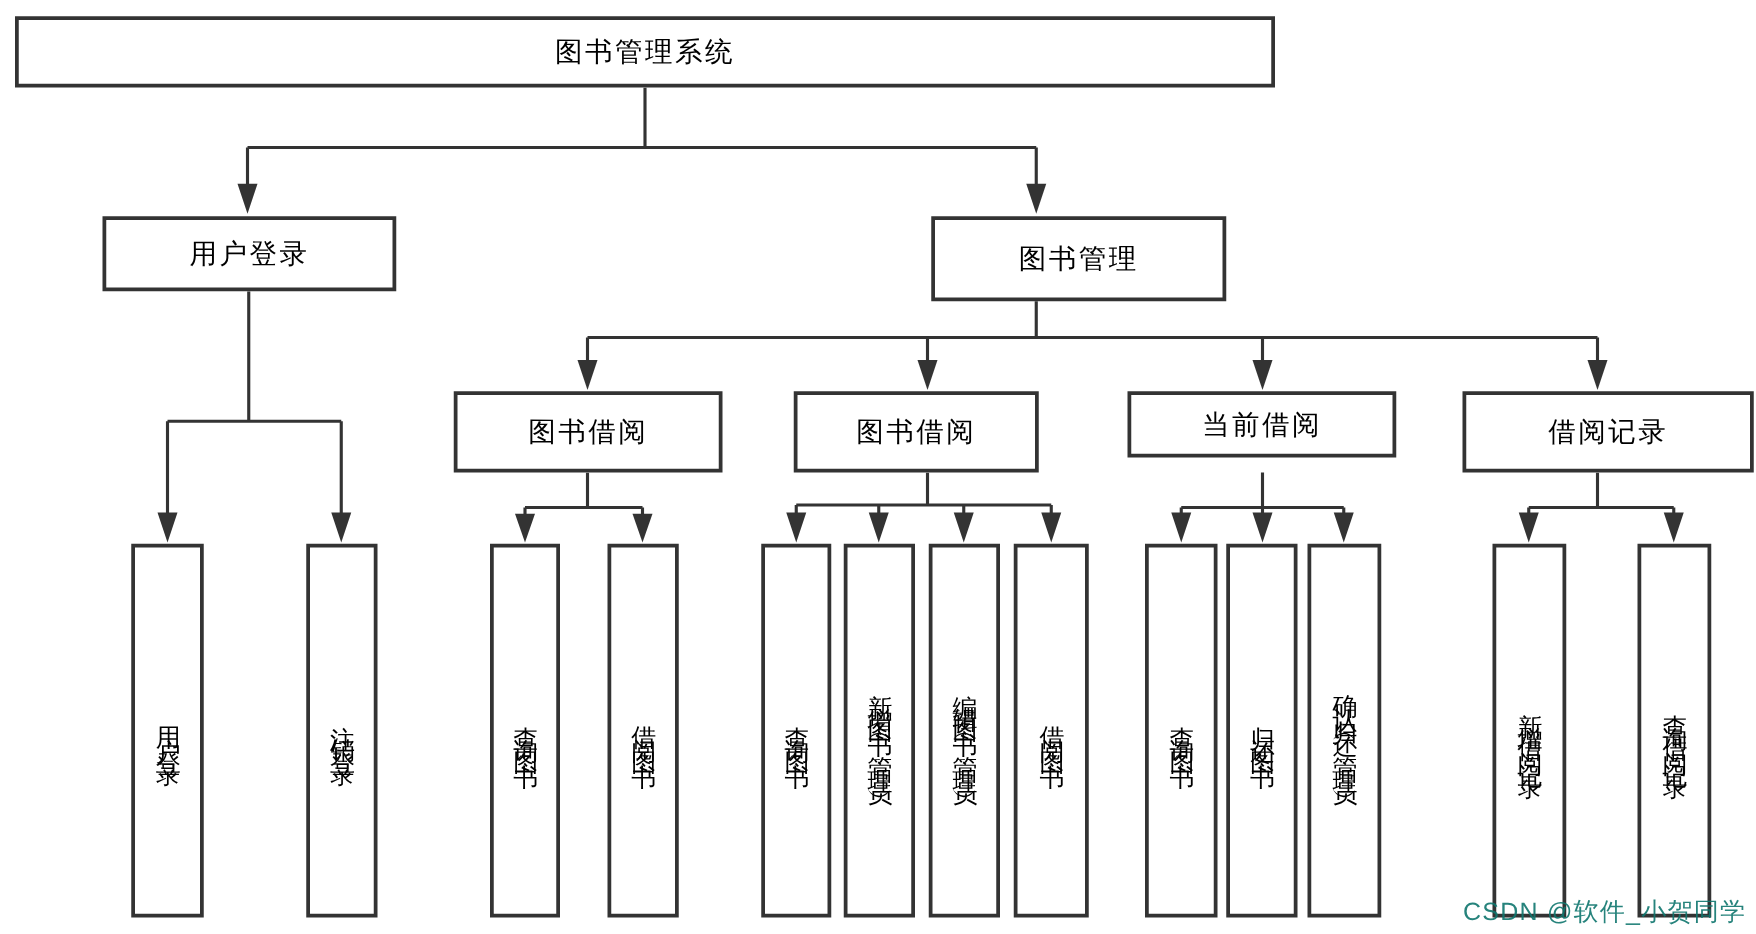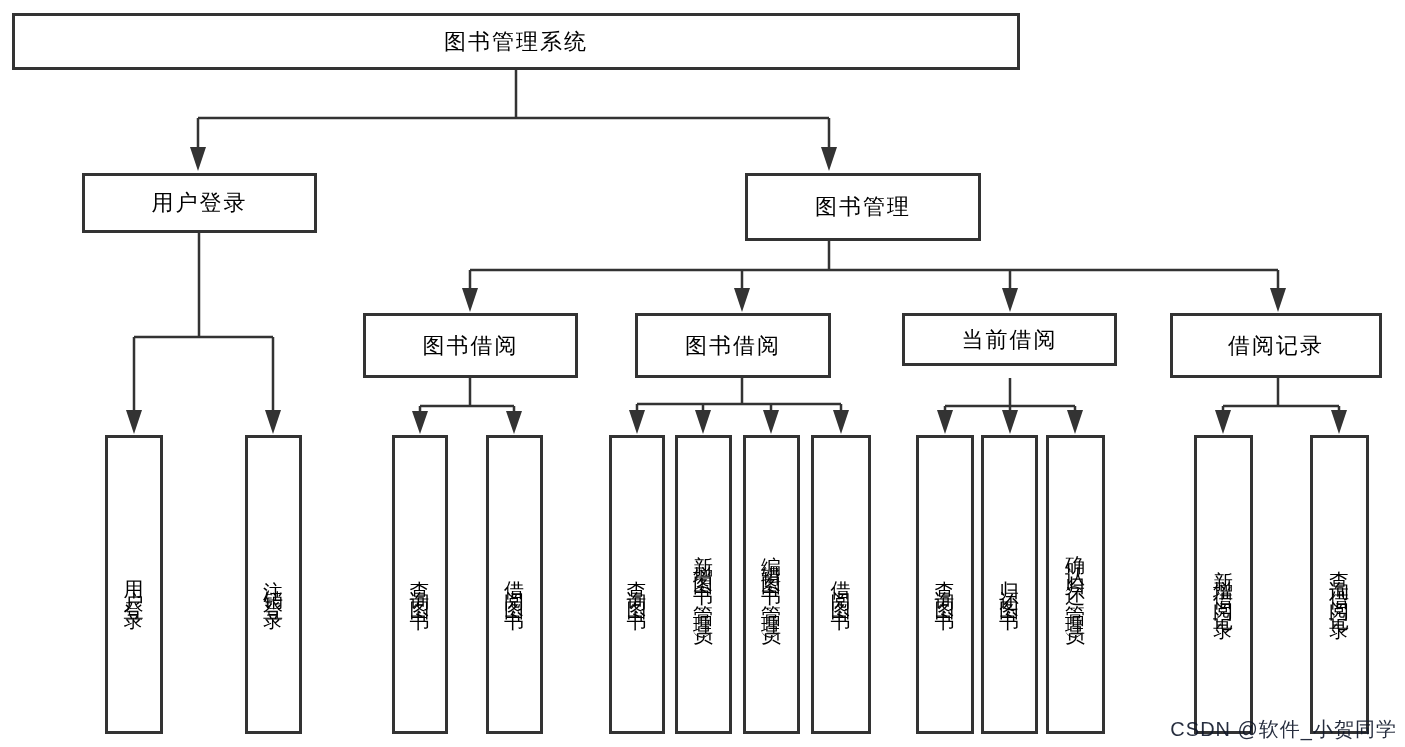--- a/index.html
+++ b/index.html
@@ -43,21 +43,21 @@
     line-height: 1;
     letter-spacing: 10px;
     padding: 8px 0;
   }
   .watermark {
     position: absolute;
     right: 8px;
     bottom: 4px;
     font-size: 20px;
     letter-spacing: 1px;
-    color: #0f172a;
+    color: #0f766e;
     opacity: 0.9;
     z-index: 10;
     white-space: nowrap;
   }
 </style>
 </head>
 <body>
 
 <div id="stage">
 
@@ -112,21 +112,21 @@
   </svg>
 
   <div class="node h root" style="left:12px; top:13px; width:1008px; height:57px;">图书管理系统</div>
 
   <div class="node h" style="left:82px; top:173px; width:235px; height:60px;">用户登录</div>
   <div class="node h" style="left:711px; top:173px; width:236px; height:68px;margin-left:34px;">图书管理</div>
 
   <div class="node h" style="left:363px; top:313px; width:215px; height:65px;">图书借阅</div>
   <div class="node h" style="left:635px; top:313px; width:196px; height:65px;">图书借阅</div>
   <div class="node h" style="left:902px; top:313px; width:215px; height:53px;">当前借阅</div>
-  <div class="node h" style="left:1170px; top:313px; width:212px; height:65px;">借阅记录</div>
+  <div class="node h" style="left:1170px; top:313px; width:233px; height:65px;">借阅记录</div>
 
   <div class="node leaf" style="left:105px; top:435px; width:58px; height:299px;">用户登录</div>
   <div class="node leaf" style="left:245px; top:435px; width:57px; height:299px;">注销登录</div>
 
   <div class="node leaf" style="left:392px; top:435px; width:56px; height:299px;">查询图书</div>
   <div class="node leaf" style="left:486px; top:435px; width:57px; height:299px;">借阅图书</div>
 
   <div class="node leaf" style="left:609px; top:435px; width:56px; height:299px;">查询图书</div>
   <div class="node leaf" style="left:675px; top:435px; width:57px; height:299px;">新增图书（管理员）</div>
   <div class="node leaf" style="left:743px; top:435px; width:57px; height:299px;">编辑图书（管理员）</div>

